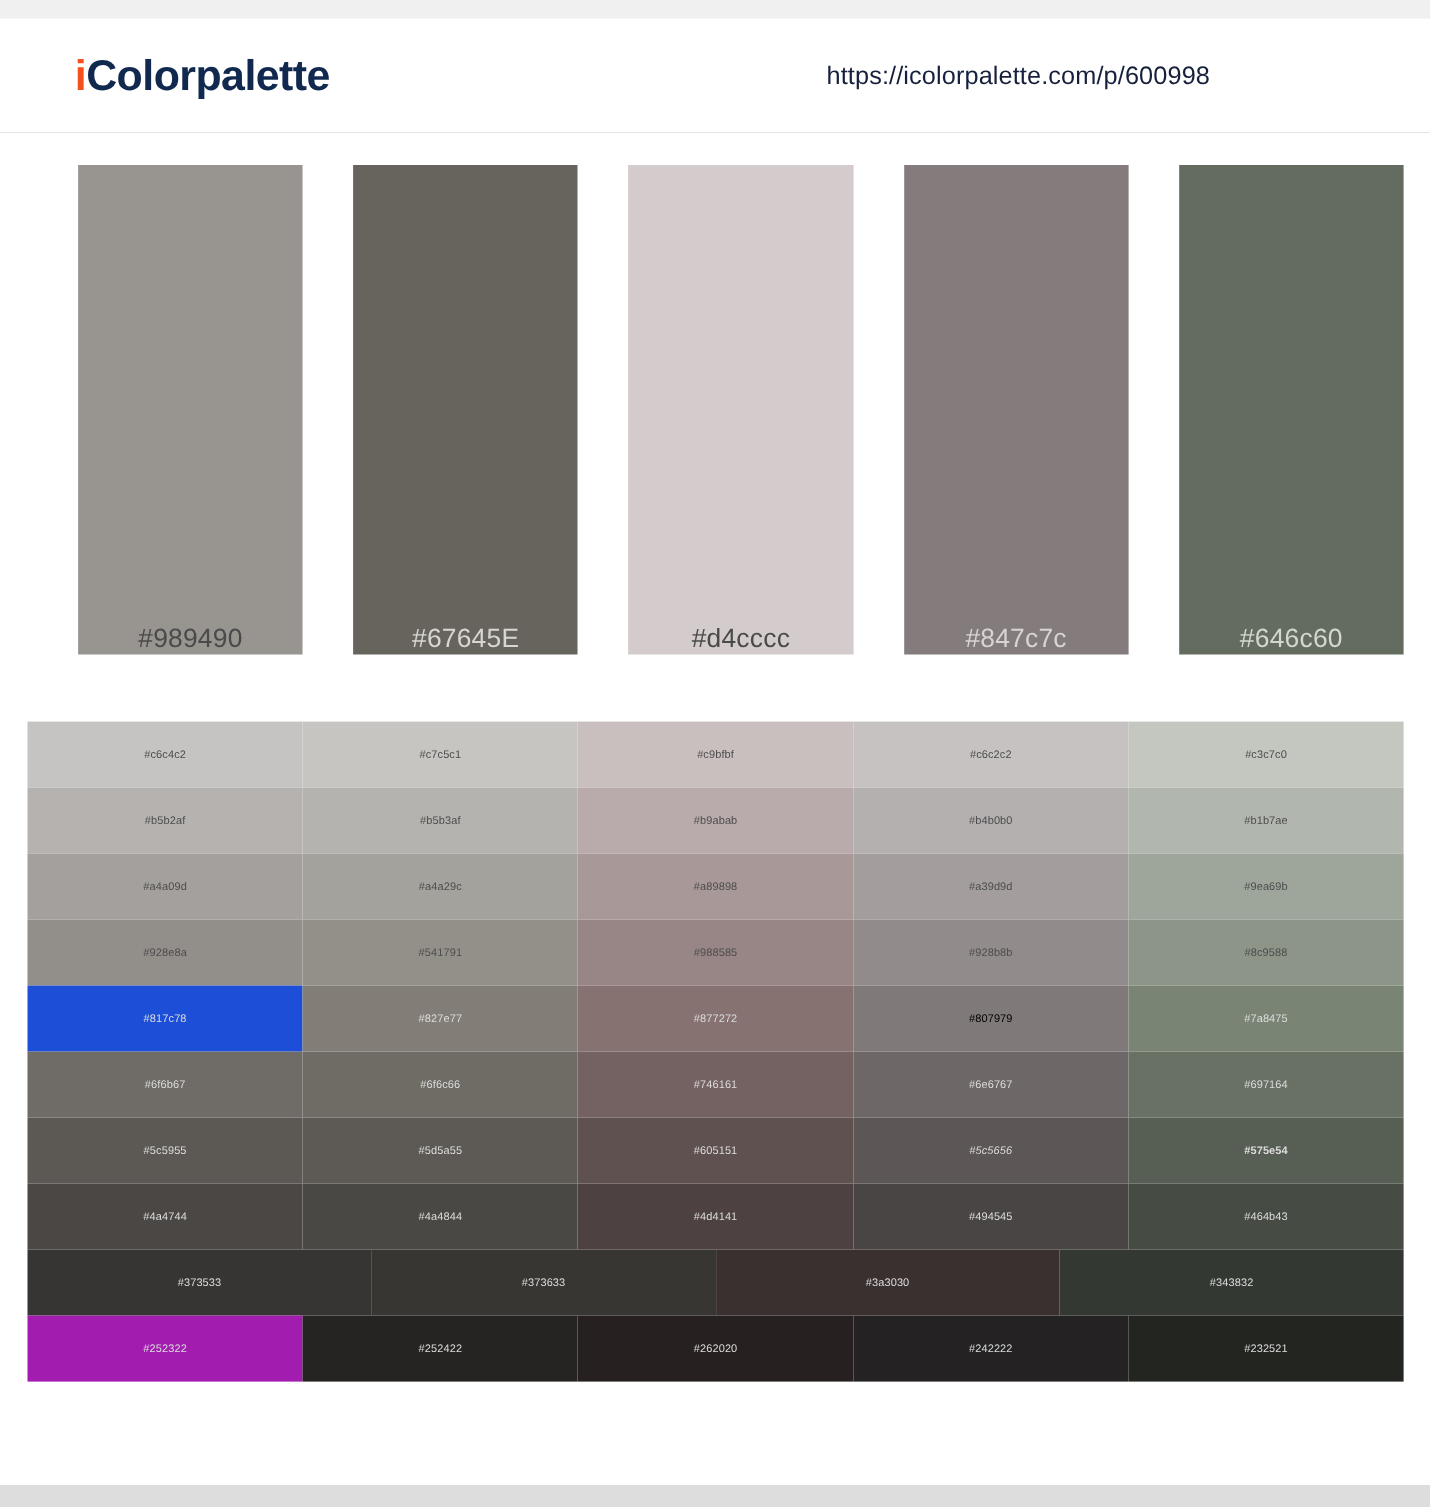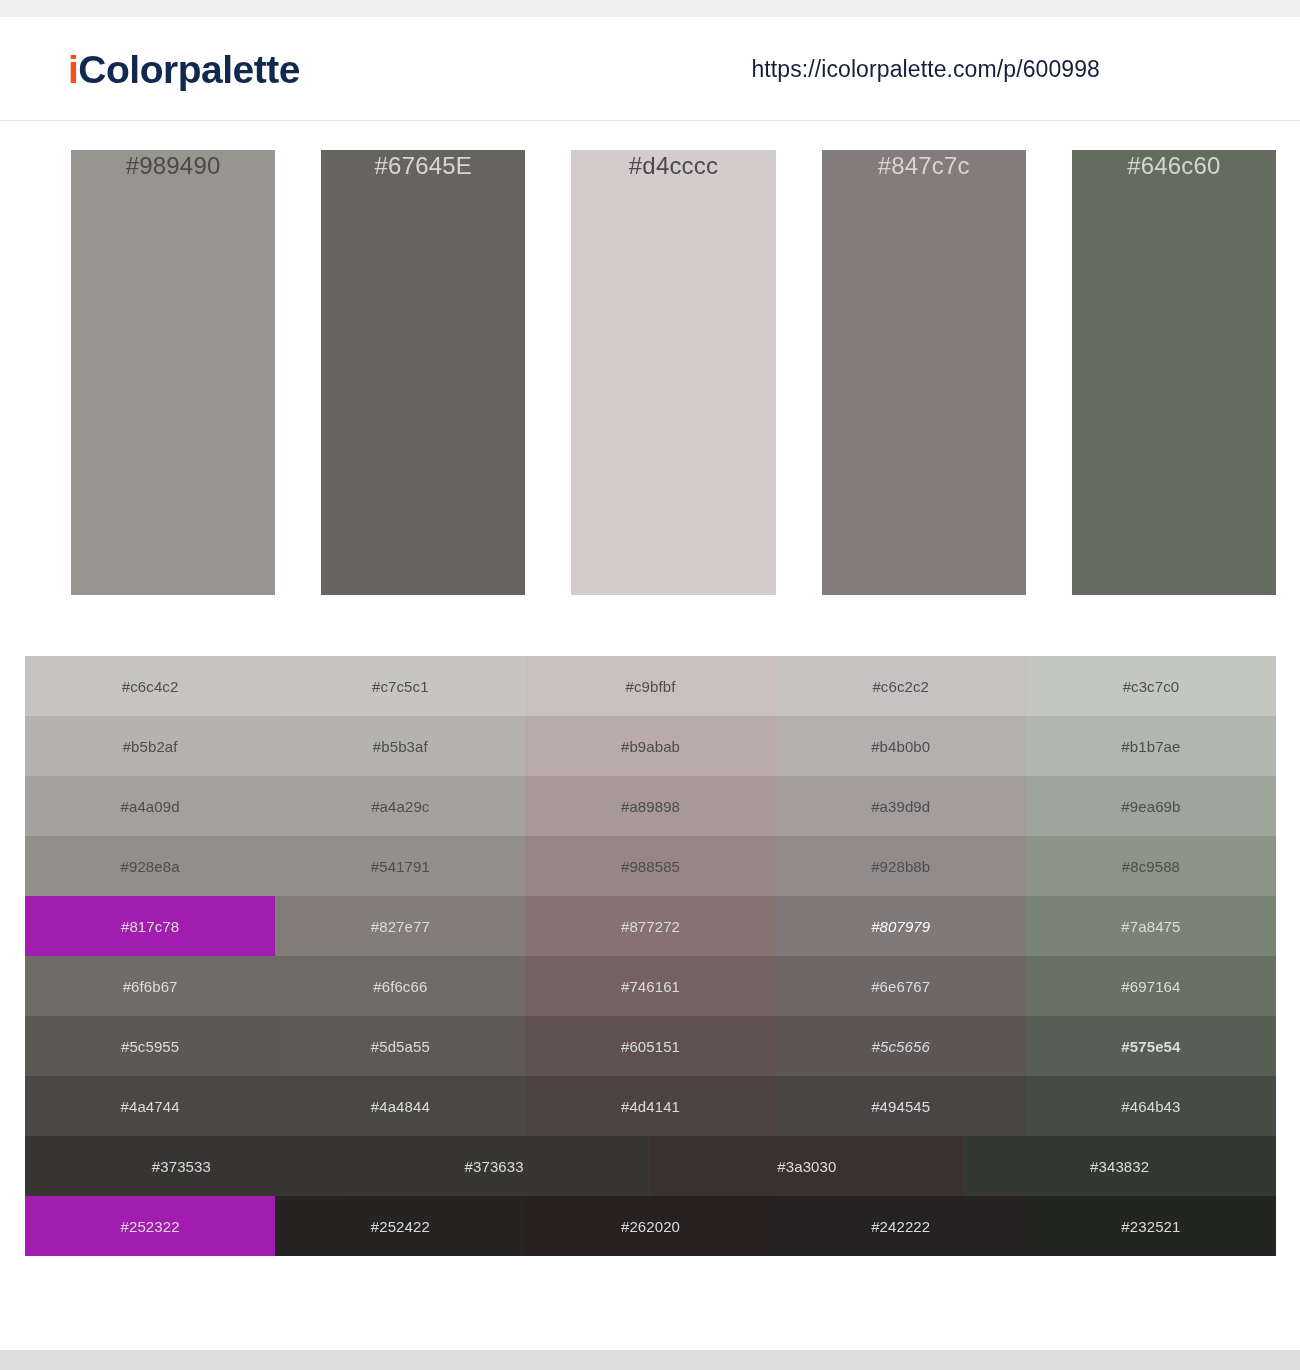--- a/index.html
+++ b/index.html
@@ -71,21 +71,21 @@
     position: absolute;
     top: 150px;
     left: 25px;
     width: 1251px;
     height: 445px;
     display: flex;
   }
   .swatch {
     flex: 1 1 0;
     display: flex;
-    align-items: flex-start;
+    align-items: flex-end;
     justify-content: center;
     position: relative;
     margin-left: 46px;
   }
   .swatch-label {
     font-size: 24px;
     letter-spacing: 0.2px;
     white-space: nowrap;
     margin-top: 2px;
   }
@@ -100,21 +100,21 @@
   .shade-row {
     display: flex;
     width: 100%;
     height: 60px;
   }
   .shade-cell {
     flex: 1 1 0;
     display: flex;
     align-items: center;
     justify-content: center;
-    font-size: 15px;
+    font-size: 10px;
     letter-spacing: 0.1px;
     white-space: nowrap;
     text-align: center;
   }
 
   
   .bottom-strip {
     position: absolute;
     left: 0;
     top: 1350px;
@@ -180,24 +180,24 @@
         <div class="shade-cell" style="background: rgb(158, 166, 155); color: rgb(77, 77, 77);">#9ea69b</div>
       </div>
       <div class="shade-row">
         <div class="shade-cell" style="background: rgb(146, 142, 138); color: rgb(77, 77, 77);">#928e8a</div>
         <div class="shade-cell" style="background: rgb(147, 144, 137); color: rgb(77, 77, 77);">#541791</div>
         <div class="shade-cell" style="background: rgb(152, 133, 133); color: rgb(77, 77, 77);">#988585</div>
         <div class="shade-cell" style="background: rgb(146, 139, 139); color: rgb(77, 77, 77);">#928b8b</div>
         <div class="shade-cell" style="background: rgb(140, 149, 136); color: rgb(77, 77, 77);">#8c9588</div>
       </div>
       <div class="shade-row">
-        <div class="shade-cell" style="background: #a21caf; color: rgb(220, 220, 220);">#817c78</div>
+        <div class="shade-cell" style="background: #1d4ed8; color: rgb(220, 220, 220);">#817c78</div>
         <div class="shade-cell" style="background: rgb(130, 126, 119); color: rgb(220, 220, 220);">#827e77</div>
         <div class="shade-cell" style="background: rgb(135, 114, 114); color: rgb(220, 220, 220);">#877272</div>
-        <div class="shade-cell" style="background: rgb(128, 121, 121); color: #ffffff; font-style: italic;">#807979</div>
+        <div class="shade-cell" style="background: rgb(128, 121, 121); color: #000000;">#807979</div>
         <div class="shade-cell" style="background: rgb(122, 132, 117); color: rgb(220, 220, 220);">#7a8475</div>
       </div>
       <div class="shade-row">
         <div class="shade-cell" style="background: rgb(111, 107, 103); color: rgb(220, 220, 220);">#6f6b67</div>
         <div class="shade-cell" style="background: rgb(111, 108, 102); color: rgb(220, 220, 220);">#6f6c66</div>
         <div class="shade-cell" style="background: rgb(116, 97, 97); color: rgb(220, 220, 220);">#746161</div>
         <div class="shade-cell" style="background: rgb(110, 103, 103); color: rgb(220, 220, 220);">#6e6767</div>
         <div class="shade-cell" style="background: rgb(105, 113, 100); color: rgb(220, 220, 220);">#697164</div>
       </div>
       <div class="shade-row">

